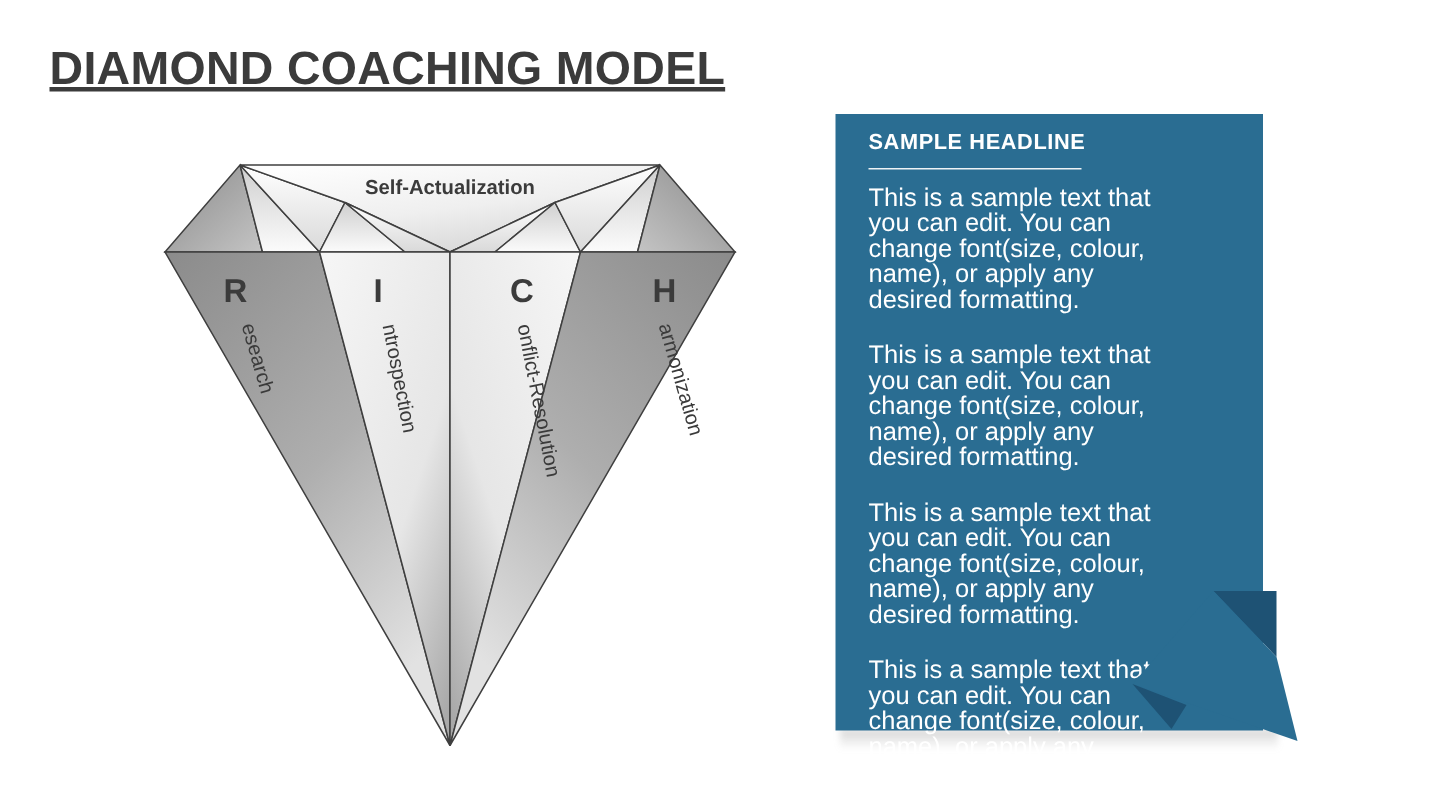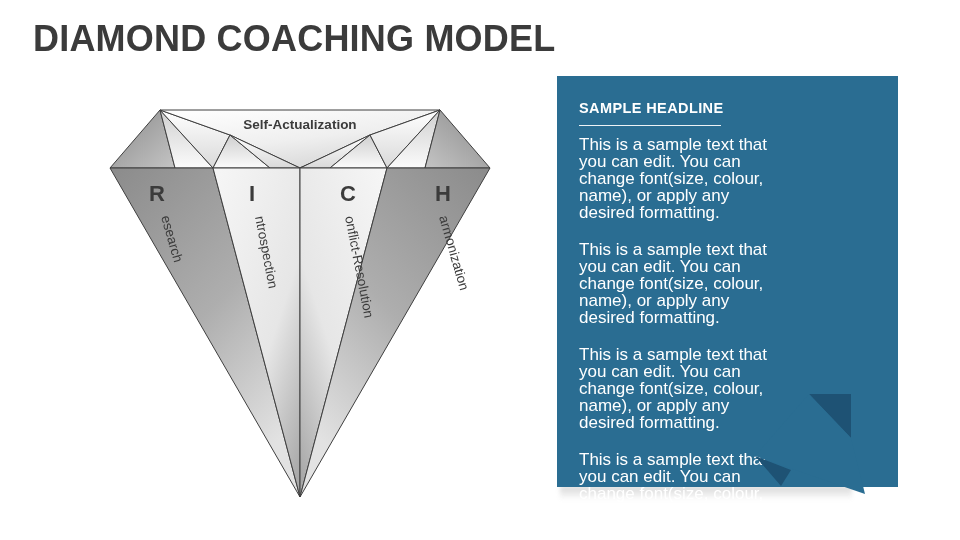--- a/index.html
+++ b/index.html
@@ -12,26 +12,27 @@
     height: 540px;
     position: relative;
     overflow: hidden;
     font-family: "Liberation Sans", sans-serif;
   }
 
   
   #slide-title {
     position: absolute;
     left: 33px;
-    top: 18px;
-    font-size: 36px;
+    top: 28px;
+    font-size: 31px;
     font-weight: bold;
     color: #3b3b3b;
     letter-spacing: 0.2px;
     white-space: nowrap;
+    text-decoration: underline;
   }
 
   
   #diamond-graphic {
     position: absolute;
     left: 95px;
     top: 95px;
     width: 420px;
     height: 415px;
     text-decoration: underline;
@@ -70,25 +71,25 @@
     top: 486px;
     width: 292px;
     height: 14px;
     background: linear-gradient(to bottom, rgba(120,120,120,0.30), rgba(120,120,120,0));
     filter: blur(2px);
   }
   #callout-body {
     position: absolute;
     left: 0;
     top: 0;
-    width: 341px;
+    width: 285px;
     height: 411px;
     background: #2a6d92;
     box-sizing: border-box;
-    padding: 24px 26px 0 22px;
+    padding: 11px 26px 0 22px;
   }
   #callout-tail {
     position: absolute;
     left: 190px;
     top: 310px;
     width: 120px;
     height: 120px;
     pointer-events: none;
   }
   #headline {

